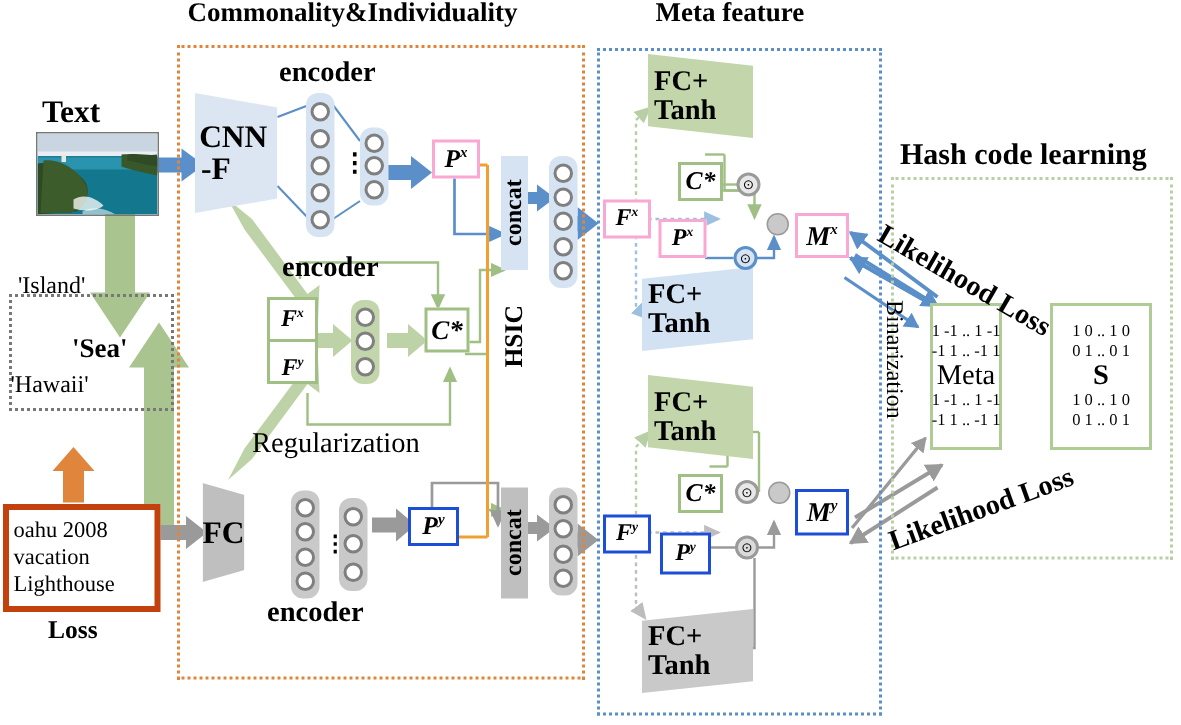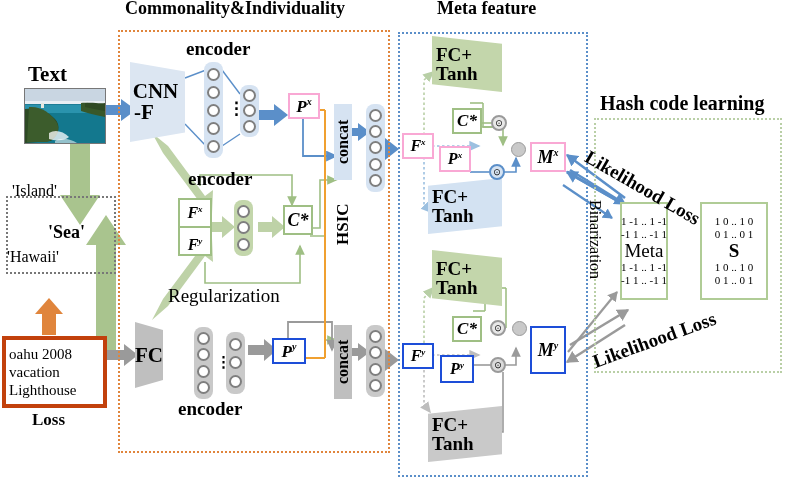--- a/index.html
+++ b/index.html
@@ -447,21 +447,21 @@
   </div>
 
   <div class="opc opc-g" style="left:490px;top:320px;width:16px;height:16px;">
     <span>⊙</span>
   </div>
   <div class="opc opc-gr" style="left:490px;top:357px;width:16px;height:16px;">
     <span>⊙</span>
   </div>
   <div class="opc opc-fill" style="left:512px;top:321px;width:15px;height:15px;"></div>
 
-  <div class="box b-gray" style="left:530px;top:326px;width:36px;height:48px;font-size:18px;">
+  <div class="box b-gray" style="left:530px;top:326px;width:36px;height:31px;font-size:18px;">
     <span><span>M</span><sup style="font-size:10px;">y</sup></span>
   </div>
 
   <div class="vlabel" style="left:586px;top:180px;width:18px;height:120px;font-size:16px;font-weight:normal;">
     <span>Binarization</span>
   </div>
 
   <div class="matrix" style="left:620px;top:202px;width:48px;height:98px;">
     <div class="mrow">1 -1 .. 1 -1</div>
     <div class="mrow">-1 1 .. -1 1</div>

